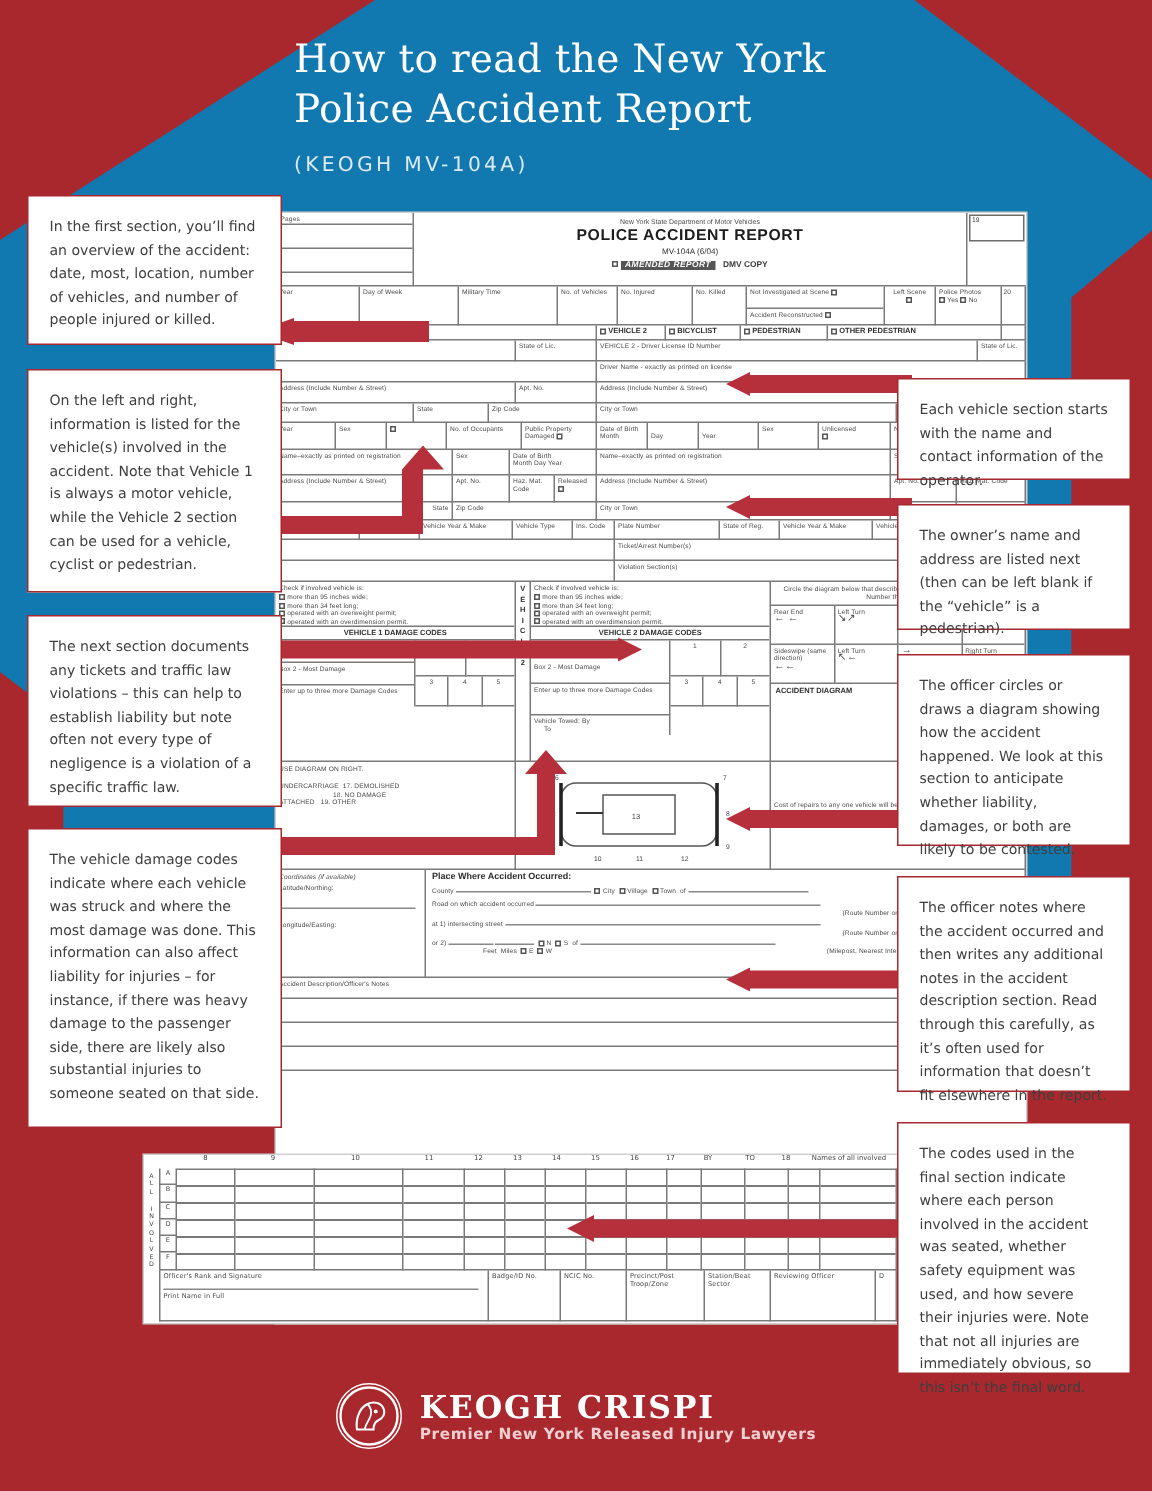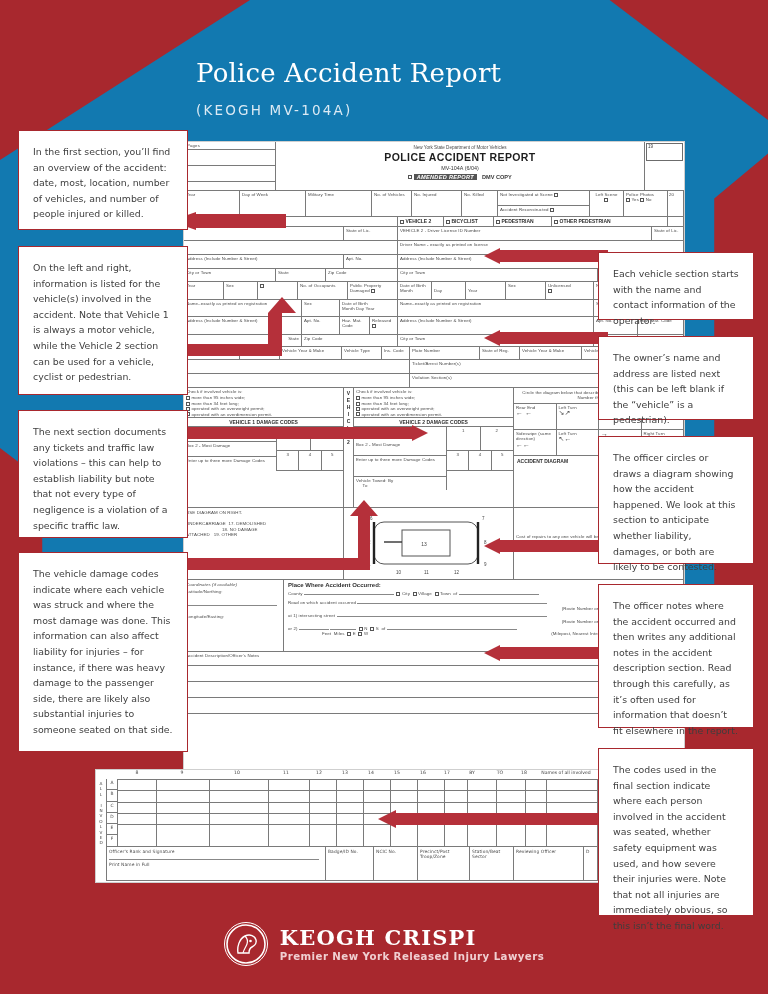--- a/index.html
+++ b/index.html
@@ -100,21 +100,21 @@
 
 <div class="bg">
   <div class="bg-red-base"></div>
   <div class="bg-blue"></div>
   <div class="bg-red-topleft"></div>
   <div class="bg-red-topright"></div>
 </div>
 
 <div class="header">
   <div class="title">
-    <br>
+    <span>How to read the New York</span><br>
     <span>Police Accident Report</span>
   </div>
   <div class="subtitle">(KEOGH MV-104A)</div>
 </div>
 
 <div class="form-sheet">
 
   <div class="f-head">
     <div class="f-pages">
       <div class="lbl" style="padding:1px 3px">Pages</div>
@@ -539,31 +539,31 @@
     </svg>
 </div>
 
 <div class="callout" style="left:18px;top:130px;width:170px;height:100px">
   <span>In the first section, you’ll find an overview of the accident: date, most, location, number of vehicles, and number of people injured or killed.</span>
 </div>
 <div class="callout" style="left:18px;top:246px;width:170px;height:149px">
   <span>On the left and right, information is listed for the vehicle(s) involved in the accident. Note that Vehicle 1 is always a motor vehicle, while the Vehicle 2 section can be used for a vehicle, cyclist or pedestrian.</span>
 </div>
 <div class="callout" style="left:18px;top:410px;width:170px;height:128px">
-  <span>The next section documents any tickets and traffic law violations – this can help to establish liability but note that not every type of negligence is a violation of a specific traffic law.</span>
+  <span>The next section documents any tickets and traffic law violations – this can help to establish liability but note often not every type of negligence is a violation of a specific traffic law.</span>
 </div>
 <div class="callout" style="left:18px;top:552px;width:170px;height:200px">
   <span>The vehicle damage codes indicate where each vehicle was struck and where the most damage was done. This information can also affect liability for injuries – for instance, if there was heavy damage to the passenger side, there are likely also substantial injuries to someone seated on that side.</span>
 </div>
 
 <div class="callout" style="left:598px;top:252px;width:156px;height:68px">
   <span>Each vehicle section starts with the name and contact information of the operator.</span>
 </div>
 <div class="callout" style="left:598px;top:336px;width:156px;height:84px">
-  <span>The owner’s name and address are listed next (this can be left blank if the “vehicle” is a pedestrian).</span>
+  <span>The owner’s name and address are listed next (then can be left blank if the “vehicle” is a pedestrian).</span>
 </div>
 <div class="callout" style="left:598px;top:436px;width:156px;height:128px">
   <span>The officer circles or draws a diagram showing how the accident happened. We look at this section to anticipate whether liability, damages, or both are likely to be contested.</span>
 </div>
 <div class="callout" style="left:598px;top:584px;width:156px;height:144px">
   <span>The officer notes where the accident occurred and then writes any additional notes in the accident description section. Read through this carefully, as it’s often used for information that doesn’t fit elsewhere in the report.</span>
 </div>
 <div class="callout" style="left:598px;top:748px;width:156px;height:168px">
   <span>The codes used in the final section indicate where each person involved in the accident was seated, whether safety equipment was used, and how severe their injuries were. Note that not all injuries are immediately obvious, so this isn’t the final word.</span>
 </div>

